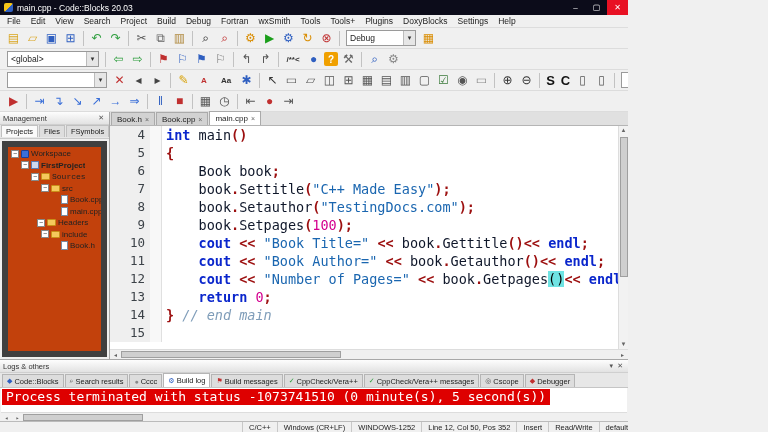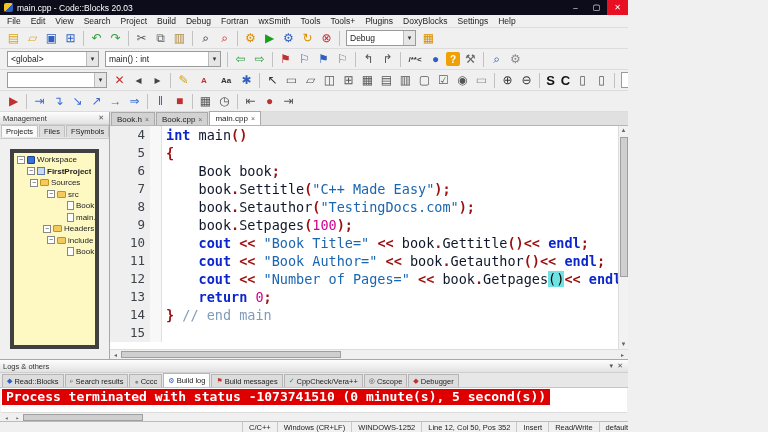--- a/index.html
+++ b/index.html
@@ -33,21 +33,21 @@
 
 
 .main{flex:1;display:flex;min-height:0;background:#fff}
 .mgmt{width:110px;flex:0 0 auto;border-right:1px solid #a8a8a8;background:#f0f0f0;display:flex;flex-direction:column;min-height:0}
 .pane-header{height:13px;display:flex;align-items:center;background:linear-gradient(#fdfdfd,#e2e2e2);border-bottom:1px solid #cfcfcf;font-size:7.5px;padding:0 3px;color:#333;flex:0 0 auto}
 .ph-label{flex:1;white-space:nowrap;overflow:hidden}
 .pane-x{font-size:7px;color:#555;padding:0 2px;flex:0 0 auto}
 .mgmt-tabs{height:14px;display:flex;align-items:flex-start;background:#e7e7e7;border-bottom:1px solid #c9c9c9;overflow:hidden;flex:0 0 auto}
 .mtab{font-size:7.5px;padding:1px 4px;border:1px solid #c0c0c0;border-bottom:none;background:#dedede;margin-left:1px;white-space:nowrap}
 .mtab.active{background:#fafafa}
-.tree{flex:1;background:#fef9c3;margin:10px;border:4px solid #404040;overflow:hidden;font-size:8px;padding-top:1px}
+.tree{flex:1;background:#c2410c;margin:2px;border:6px solid #404040;overflow:hidden;font-size:8px;padding-top:1px}
 .tree-row{display:flex;align-items:center;height:11.5px;white-space:nowrap}
 .expander{width:8px;height:8px;border:1px solid #888;background:#fff;font-size:7px;line-height:6px;text-align:center;margin-right:2px;flex:0 0 auto;color:#333}
 .expander-spacer{width:10px;flex:0 0 auto}
 .ti{flex:0 0 auto;margin-right:2px;display:inline-block}
 .ti-workspace{width:8px;height:8px;background:#3a6fd8;border:1px solid #1a3f98;border-radius:1px}
 .ti-project{width:8px;height:8px;background:#cdd9ee;border:1px solid #5a7ab0}
 .ti-folder{width:9px;height:7px;background:#f5c95c;border:1px solid #c89018;border-radius:1px}
 .ti-file{width:7px;height:9px;background:#fff;border:1px solid #7a8aa0}
 .tree-label{overflow:hidden}
 .tree-label.bold{font-weight:bold}
@@ -62,39 +62,39 @@
 .code{font-family:"DejaVu Sans Mono",monospace;font-size:13.5px}
 .code-line{display:flex;height:18px;line-height:18px;white-space:pre}
 .gutter-num{width:40px;flex:0 0 auto;text-align:right;padding-right:5px;background:#efefef;color:#3c4248;font-size:12.5px}
 .fold-margin{width:12px;flex:0 0 auto;background:#f8f8f8;border-right:1px solid #e0e0e0}
 .code-text{padding-left:4px}
 .seg-p{color:#0f172a}
 .seg-k{color:#0a26cc;font-weight:bold}
 .seg-s{color:#1a66b0}
 .seg-num{color:#d4008f}
 .seg-o{color:#9c0f0f;font-weight:bold}
-.seg-c{color:#7f9db9;}
+.seg-c{color:#7f9db9;font-style:italic}
 .seg-h{background:#6fe3e3;color:#000}
 .vscroll{position:absolute;top:0;right:0;bottom:0;width:10px;background:#f2f2f2;border-left:1px solid #ddd;display:flex;flex-direction:column;align-items:center}
 .vs-arrow{height:9px;font-size:6px;line-height:9px;color:#666}
 .vs-thumb{width:8px;height:140px;background:#cfcfcf;border:1px solid #9f9f9f;margin-top:2px}
 .vs-fill{flex:1}
 .hscroll{height:10px;background:#f0f0f0;border-top:1px solid #ddd;display:flex;align-items:center;flex:0 0 auto}
 .hs-arrow{width:11px;font-size:6px;text-align:center;color:#666;flex:0 0 auto}
 .hs-thumb{width:220px;height:7px;background:#cfcfcf;border:1px solid #9f9f9f;flex:0 0 auto}
 .hs-fill{flex:1}
 
 
 .logs{height:62px;flex:0 0 auto;background:#f0f0f0;border-top:1px solid #a8a8a8;display:flex;flex-direction:column;min-height:0}
 .log-tabs{height:15px;display:flex;align-items:flex-end;background:#e7e7e7;border-bottom:1px solid #c5c5c5;padding-left:2px;overflow:hidden;flex:0 0 auto}
 .ltab{display:flex;align-items:center;gap:2px;font-size:7.5px;padding:1px 4px;background:#ddd;border:1px solid #b5b5b5;border-bottom:none;margin-right:1px;white-space:nowrap;height:13px}
 .ltab.active{background:#fff;height:14px}
 .tab-ico{font-size:7px}
 .log-content{flex:1;background:#fff;margin:0 1px;position:relative;overflow:hidden;font-family:"DejaVu Sans Mono",monospace}
-.log-error{display:inline-block;background:#de0000;color:#fff;font-weight:bold;font-size:13px;padding:0 4px;line-height:16px;white-space:nowrap;margin:1px 0 0 1px}
+.log-error{display:inline-block;background:#de0000;color:#fff;font-weight:normal;font-size:13px;padding:0 4px;line-height:16px;white-space:nowrap;margin:1px 0 0 1px}
 .log-hscroll{position:absolute;left:0;right:0;bottom:0;height:9px;background:#f0f0f0;border-top:1px solid #ddd;display:flex;align-items:center}
 
 
 .status1{height:11px;display:flex;align-items:center;background:#f0f0f0;border-top:1px solid #bbb;font-size:7.5px;flex:0 0 auto;overflow:hidden}
 .status-cell{padding:0 6px;border-right:1px solid #c8c8c8;white-space:nowrap;height:100%;display:flex;align-items:center}
 .cell-0{width:243px;flex:0 0 auto}
 .cell-7{border-right:none;flex:1}
 .status2{height:10px;display:flex;align-items:center;background:#f0f0f0;border-top:1px solid #d5d5d5;font-size:7.5px;padding:0 3px;flex:0 0 auto;white-space:nowrap}
 </style>
 </head>
@@ -159,24 +159,20 @@
     <span class="iconstrip">
         <span class="ticon" style="color: rgb(217, 140, 0);">▦</span>
       </span>
   </div>
 
   <div class="tb">
     <span class="combo w92">
       <span class="combo-text">&lt;global&gt;</span>
       <span class="combo-btn">▾</span>
     </span>
-    <span class="combo w116">
-      <span class="combo-text">main() : int</span>
-      <span class="combo-btn">▾</span>
-    </span>
     <span class="iconstrip">
         <span class="tsep"></span>
         <span class="ticon" style="color: rgb(46, 158, 62);">⇦</span>
         <span class="ticon" style="color: rgb(46, 158, 62);">⇨</span>
         <span class="tsep"></span>
         <span class="ticon" style="color: rgb(192, 48, 48);">⚑</span>
         <span class="ticon" style="color: rgb(47, 95, 192);">⚐</span>
         <span class="ticon" style="color: rgb(47, 95, 192);">⚑</span>
         <span class="ticon" style="color: rgb(119, 119, 119);">⚐</span>
         <span class="tsep"></span>
@@ -279,21 +275,21 @@
           <div class="tree-row" style="padding-left: 3px;">
             <span class="expander">−</span>
             <span class="ti ti-workspace"></span>
             <span class="tree-label">Workspace</span>
           </div>
           <div class="tree-row" style="padding-left: 13px;">
             <span class="expander">−</span>
             <span class="ti ti-project"></span>
             <span class="tree-label bold">FirstProject</span>
           </div>
-          <div class="tree-row" style="padding-left: 16px;">
+          <div class="tree-row" style="padding-left: 23px; font-family: Liberation Mono, monospace;">
             <span class="expander">−</span>
             <span class="ti ti-folder"></span>
             <span class="tree-label">Sources</span>
           </div>
           <div class="tree-row" style="padding-left: 33px;">
             <span class="expander">−</span>
             <span class="ti ti-folder"></span>
             <span class="tree-label">src</span>
           </div>
           <div class="tree-row" style="padding-left: 43px;">
@@ -373,41 +369,45 @@
 
   <div class="logs">
     <div class="pane-header">
       <span class="ph-label">Logs &amp; others</span>
       <span class="pane-x">▾</span>
       <span class="pane-x">✕</span>
     </div>
     <div class="log-tabs">
         <span class="ltab">
           <span class="tab-ico" style="color: rgb(47, 95, 192);">◆</span>
-          <span class="tab-label">Read::Blocks</span>
+          <span class="tab-label">Code::Blocks</span>
         </span>
         <span class="ltab">
           <span class="tab-ico" style="color: rgb(68, 68, 68);">⌕</span>
           <span class="tab-label">Search results</span>
         </span>
         <span class="ltab">
           <span class="tab-ico" style="color: rgb(136, 136, 136);">●</span>
           <span class="tab-label">Cccc</span>
         </span>
         <span class="ltab active">
           <span class="tab-ico" style="color: rgb(47, 95, 192);">⚙</span>
           <span class="tab-label">Build log</span>
         </span>
         <span class="ltab">
           <span class="tab-ico" style="color: rgb(192, 48, 48);">⚑</span>
           <span class="tab-label">Build messages</span>
         </span>
         <span class="ltab">
           <span class="tab-ico" style="color: rgb(46, 158, 62);">✓</span>
           <span class="tab-label">CppCheck/Vera++</span>
+        </span>
+        <span class="ltab">
+          <span class="tab-ico" style="color: rgb(46, 158, 62);">✓</span>
+          <span class="tab-label">CppCheck/Vera++ messages</span>
         </span>
         <span class="ltab">
           <span class="tab-ico" style="color: rgb(68, 68, 68);">◎</span>
           <span class="tab-label">Cscope</span>
         </span>
         <span class="ltab">
           <span class="tab-ico" style="color: rgb(192, 48, 48);">◆</span>
           <span class="tab-label">Debugger</span>
         </span>
       </div>

